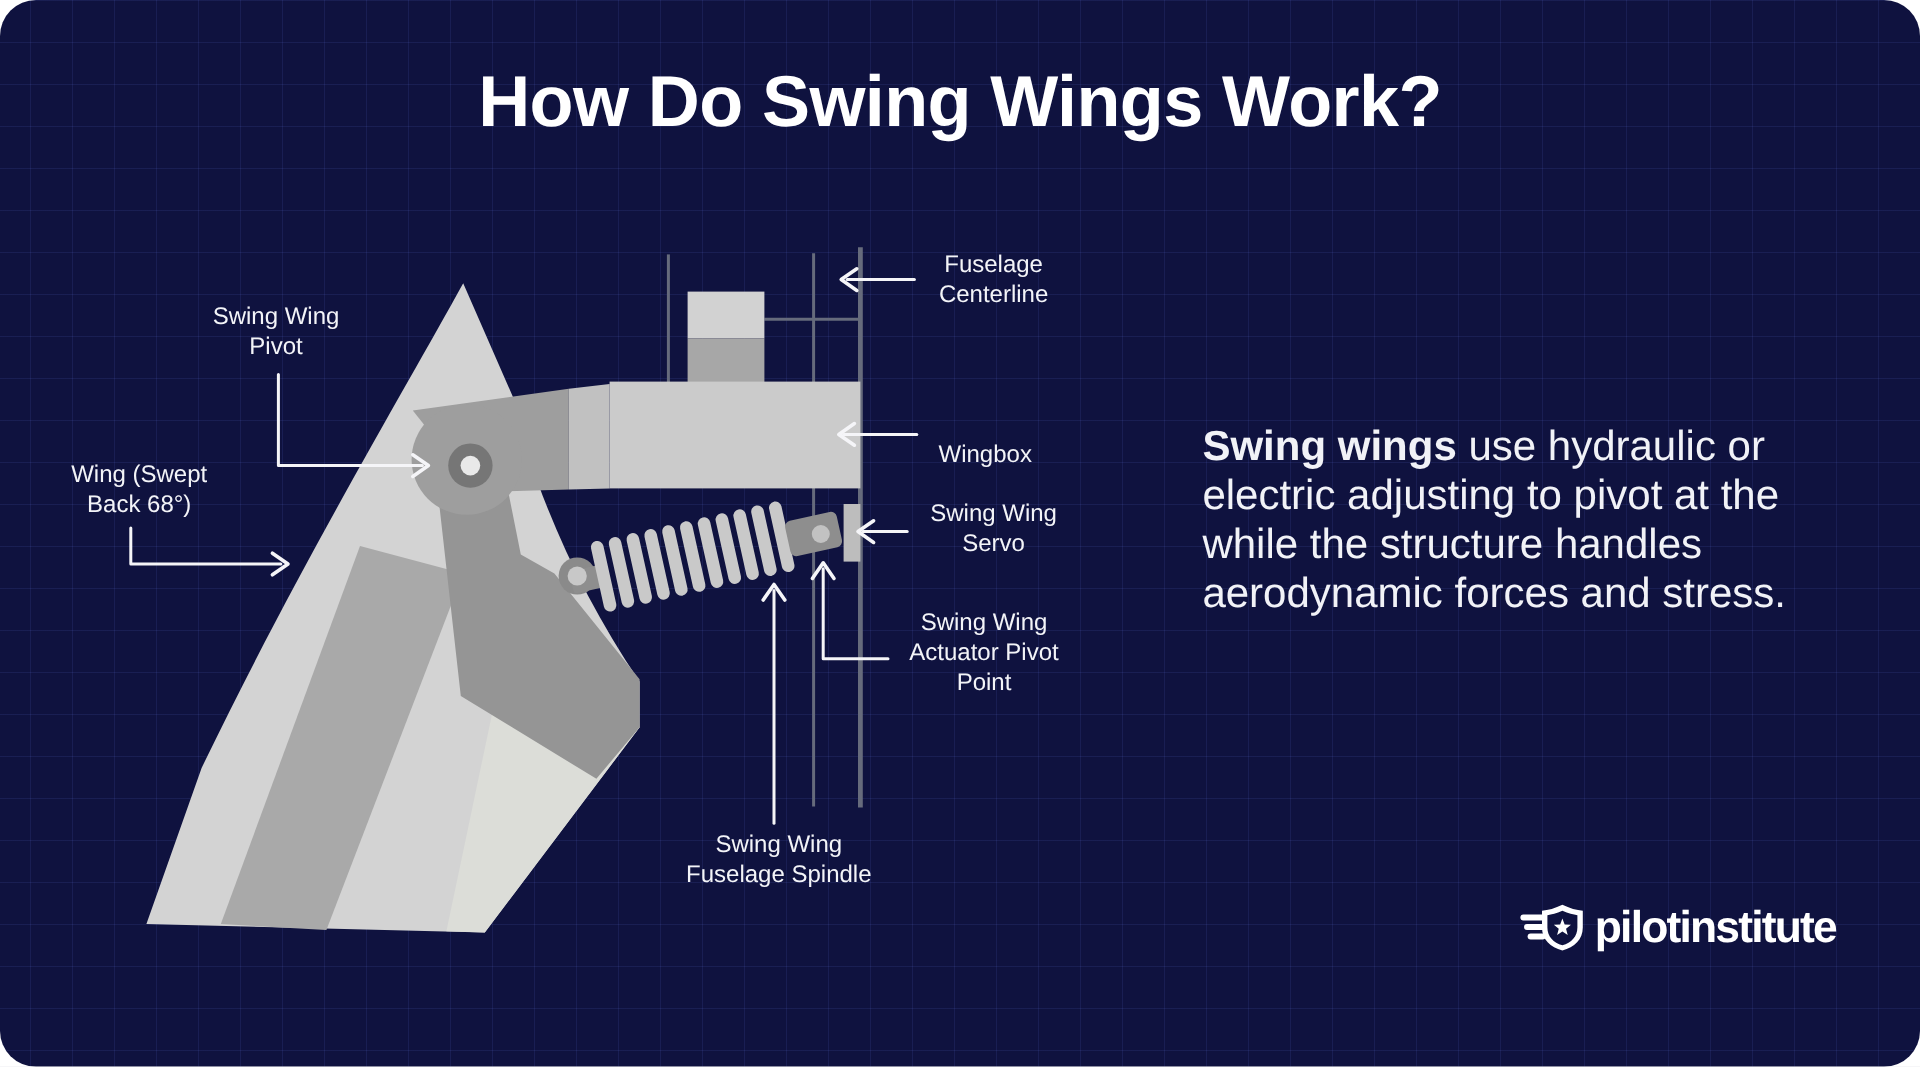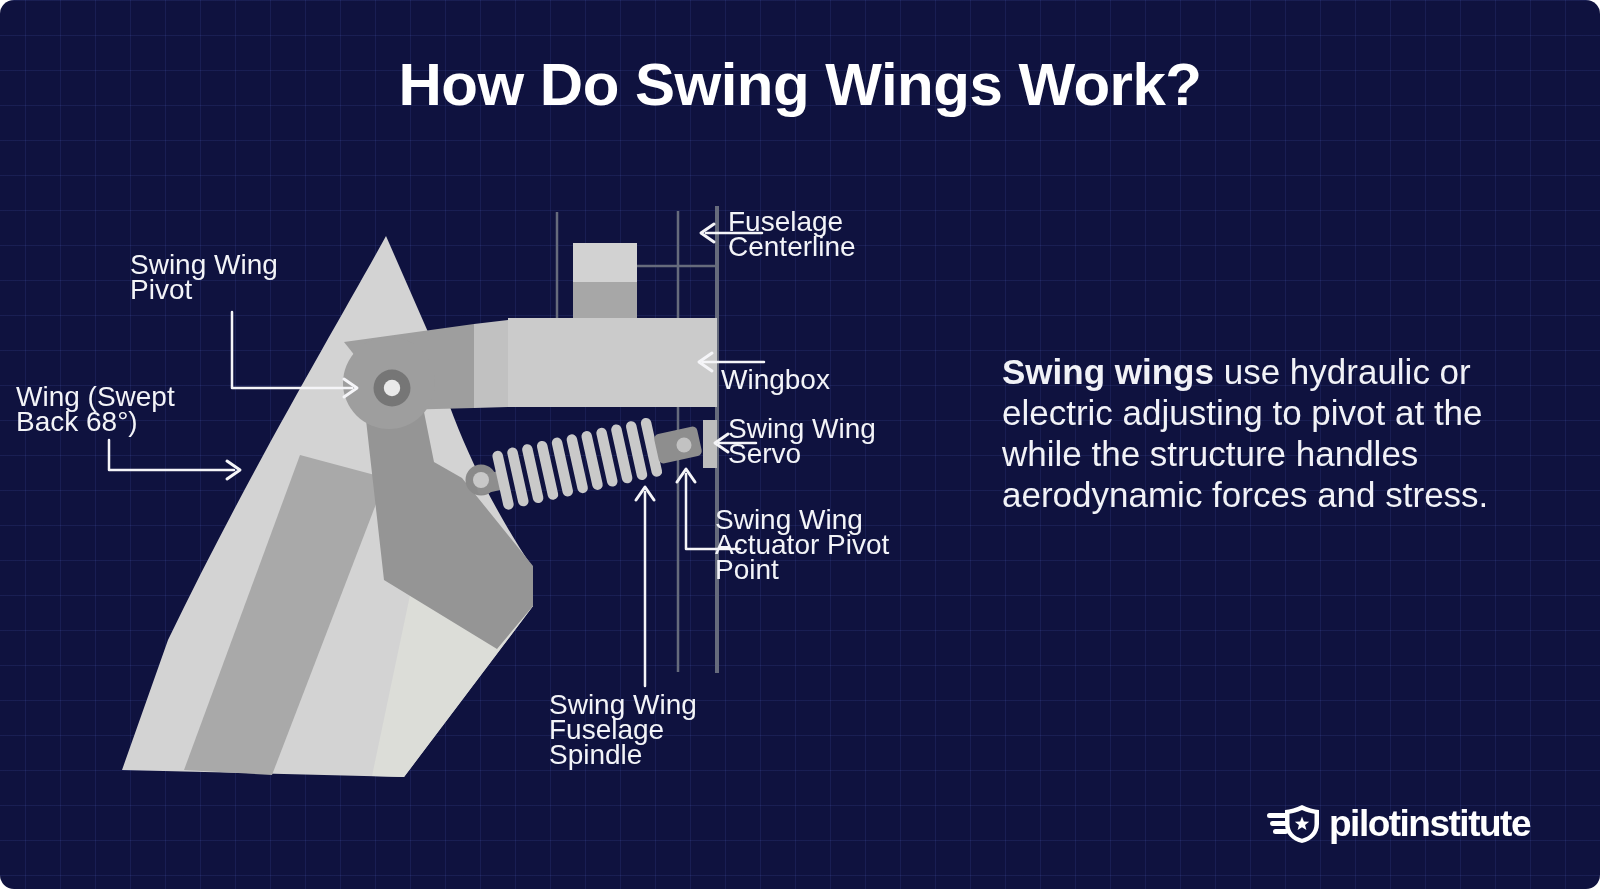--- a/index.html
+++ b/index.html
@@ -1,52 +1,52 @@
 <!DOCTYPE html>
 <html><head>
 <meta charset="utf-8">
 <style>
   html,body{margin:0;padding:0;background:#ffffff;}
   .card{
     position:relative;width:1600px;height:889px;overflow:hidden;
-    border-radius:14px;
+    border-radius:30px;
     background-color:#0f123f;
     background-image:
       linear-gradient(to right, rgba(120,140,255,0.10) 1px, transparent 1px),
       linear-gradient(to bottom, rgba(120,140,255,0.10) 1px, transparent 1px);
     background-size:35px 35px;
     background-position:25px 0px, 0px 0px;
     font-family:"Liberation Sans", sans-serif;
     color:#f3f4f8;
   }
   .title{
     position:absolute;top:50px;left:0;width:1600px;
     text-align:center;font-size:60px;font-weight:700;color:#ffffff;
     letter-spacing:-0.5px;margin:0;
   }
   .diagram-svg{position:absolute;left:0;top:0;}
   .lbl{
-    position:absolute;text-align:left;font-size:28px;line-height:25px;
+    position:absolute;text-align:center;font-size:20px;line-height:25px;
     color:#f3f4f8;font-weight:400;
   }
   .lbl-pivot{left:130px;top:252px;width:200px;}
   .lbl-wing{left:16px;top:384px;width:200px;}
   .lbl-fuselage{left:728px;top:209px;width:200px;}
   .lbl-wingbox{left:721px;top:367px;width:200px;}
   .lbl-servo{left:728px;top:416px;width:200px;}
   .lbl-apivot{left:715px;top:507px;width:210px;}
   .lbl-spindle{left:549px;top:692px;width:200px;}
   .desc{
     position:absolute;left:978px;top:351px;width:600px;
     font-size:35px;line-height:41px;color:#f1f2f7;margin-left:24px;
   }
   .desc .dline{white-space:nowrap;}
   .desc .b{font-weight:700;}
   .logo{
-    position:absolute;left:1266px;top:802px;height:44px;
+    position:absolute;left:1266px;top:751px;height:44px;
     display:flex;align-items:center;gap:9px;
   }
   .logo-text{
     font-size:37px;font-weight:700;color:#ffffff;letter-spacing:-1.5px;
   }
 </style>
 </head>
 <body>
 
 <div class="card">

